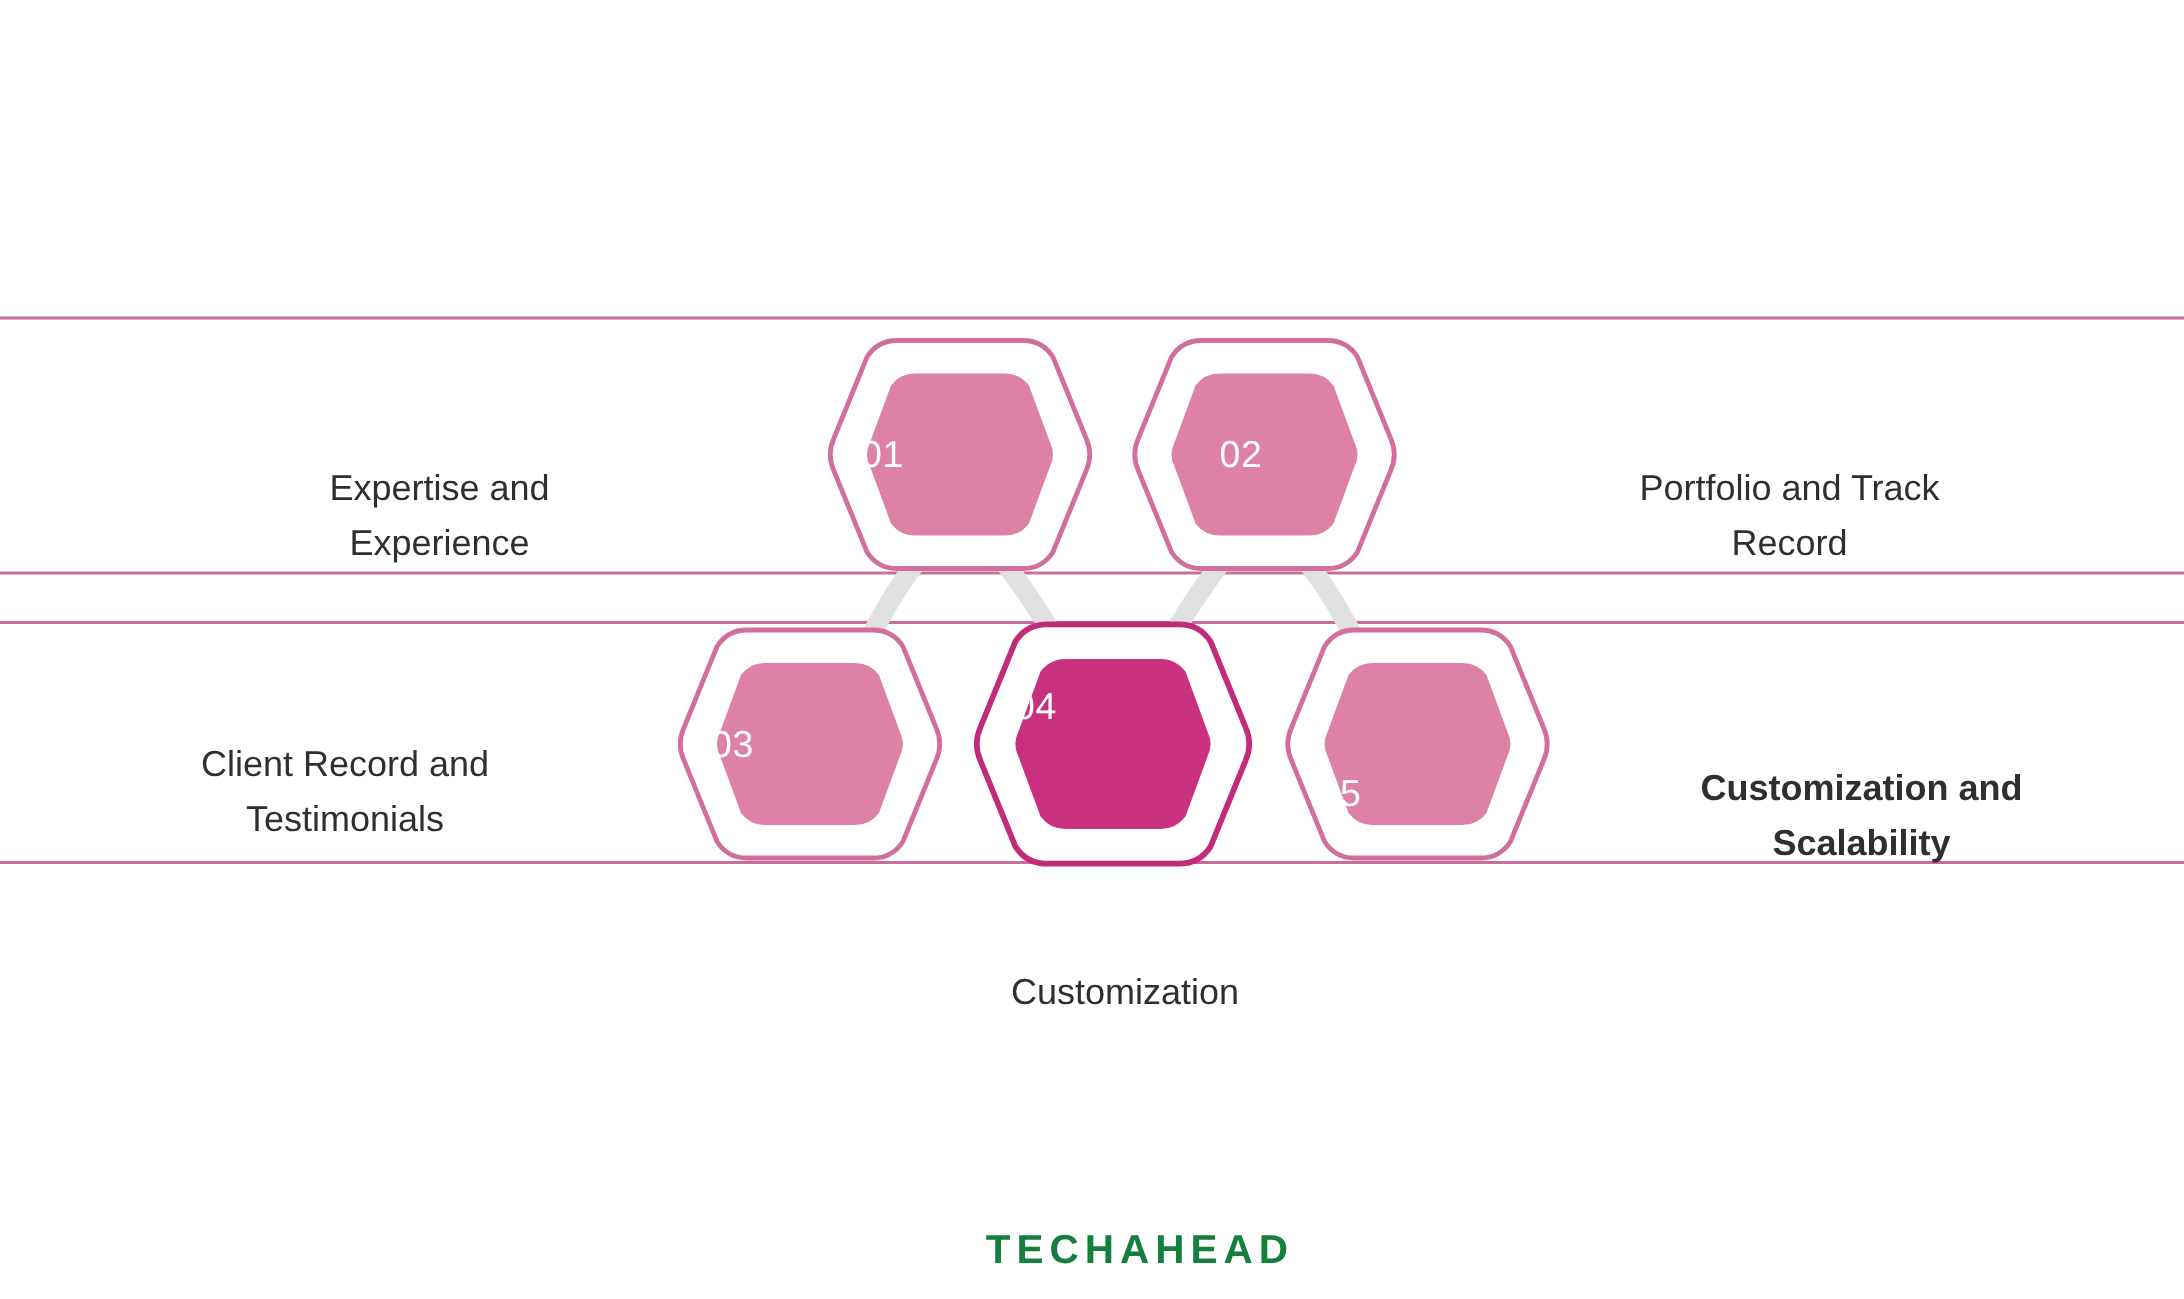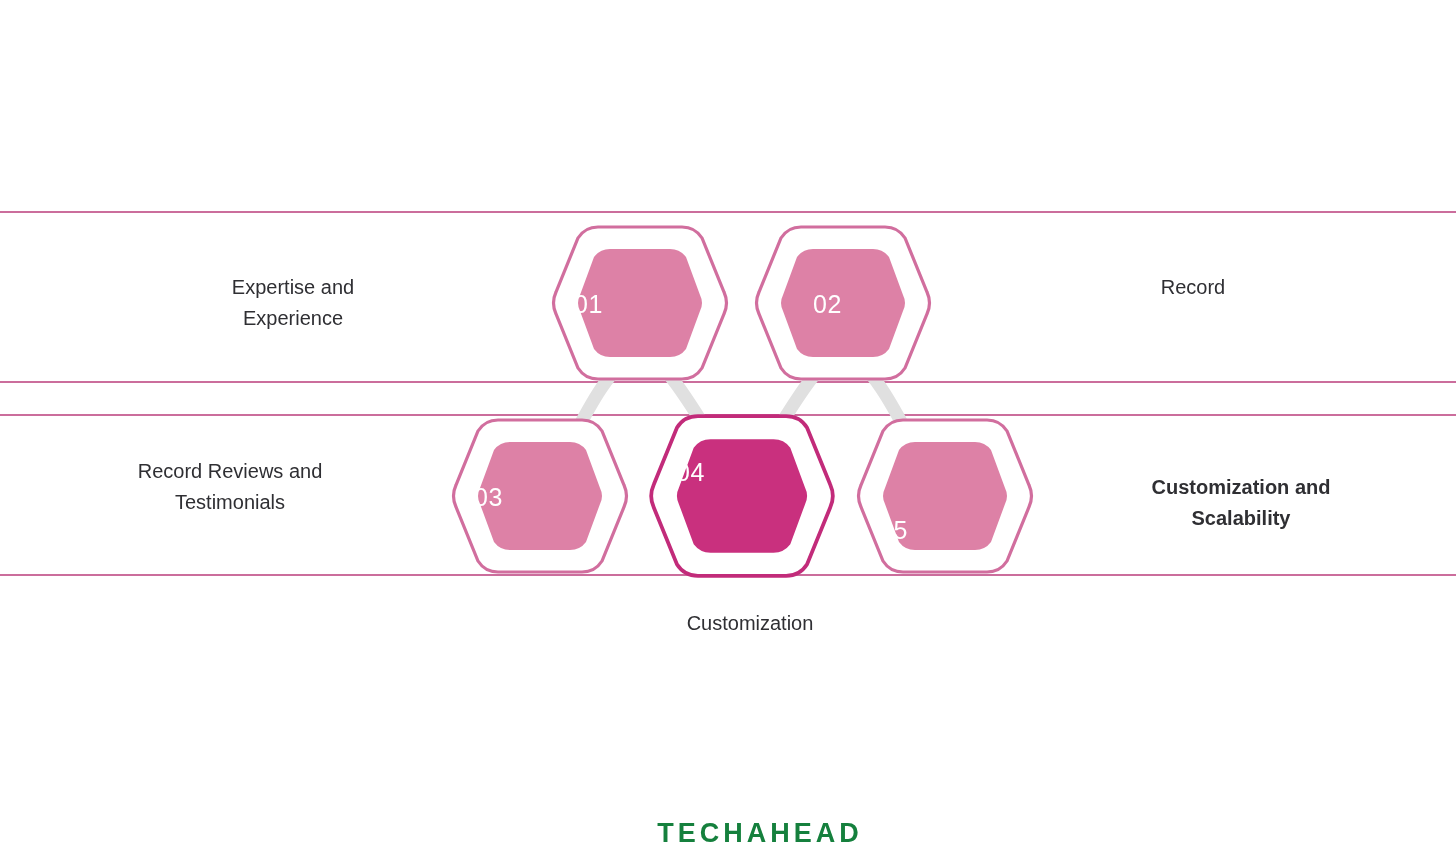--- a/index.html
+++ b/index.html
@@ -59,24 +59,25 @@
     pointer-events: none;
     white-space: nowrap;
   }
 
   
   .caption {
     position: absolute;
     z-index: 5;
     color: #2f2f33;
     font-family: "Liberation Sans", sans-serif;
-    font-size: 20px;
+    font-size: 24px;
     font-weight: 400;
     line-height: 1.54;
     text-align: center;
+    margin-top: 36px;
   }
   #cap-01 { left: 60px;   top: 272px; width: 466px; }
   #cap-02 { left: 960px;  top: 272px; width: 466px; }
   #cap-03 { left: 20px;   top: 456px; width: 420px; }
   #cap-05 { left: 1040px; top: 472px; width: 402px; font-weight: bold; }
   #cap-04 { left: 510px;  top: 608px; width: 480px; }
 
   
   #watermark {
     position: absolute;
@@ -157,25 +158,26 @@
   <div class="hex-num" style="left:540px; top:497px;">03</div>
   <div class="hex-num" style="left:742px; top:472px;">04</div>
   <div class="hex-num" style="left:945px; top:497px;margin-top:33px;">05</div>
 
   <div class="caption" id="cap-01">
     <div>Expertise and</div>
     <div>Experience</div>
   </div>
 
   <div class="caption" id="cap-02">
+    <div>Portfolio and Track</div>
     <div>Record</div>
   </div>
 
   <div class="caption" id="cap-03">
-    <div>Record Reviews and</div>
+    <div>Client Record and</div>
     <div>Testimonials</div>
   </div>
 
   <div class="caption" id="cap-05">
     <div>Customization and</div>
     <div>Scalability</div>
   </div>
 
   <div class="caption" id="cap-04">
     <div>Customization</div>

